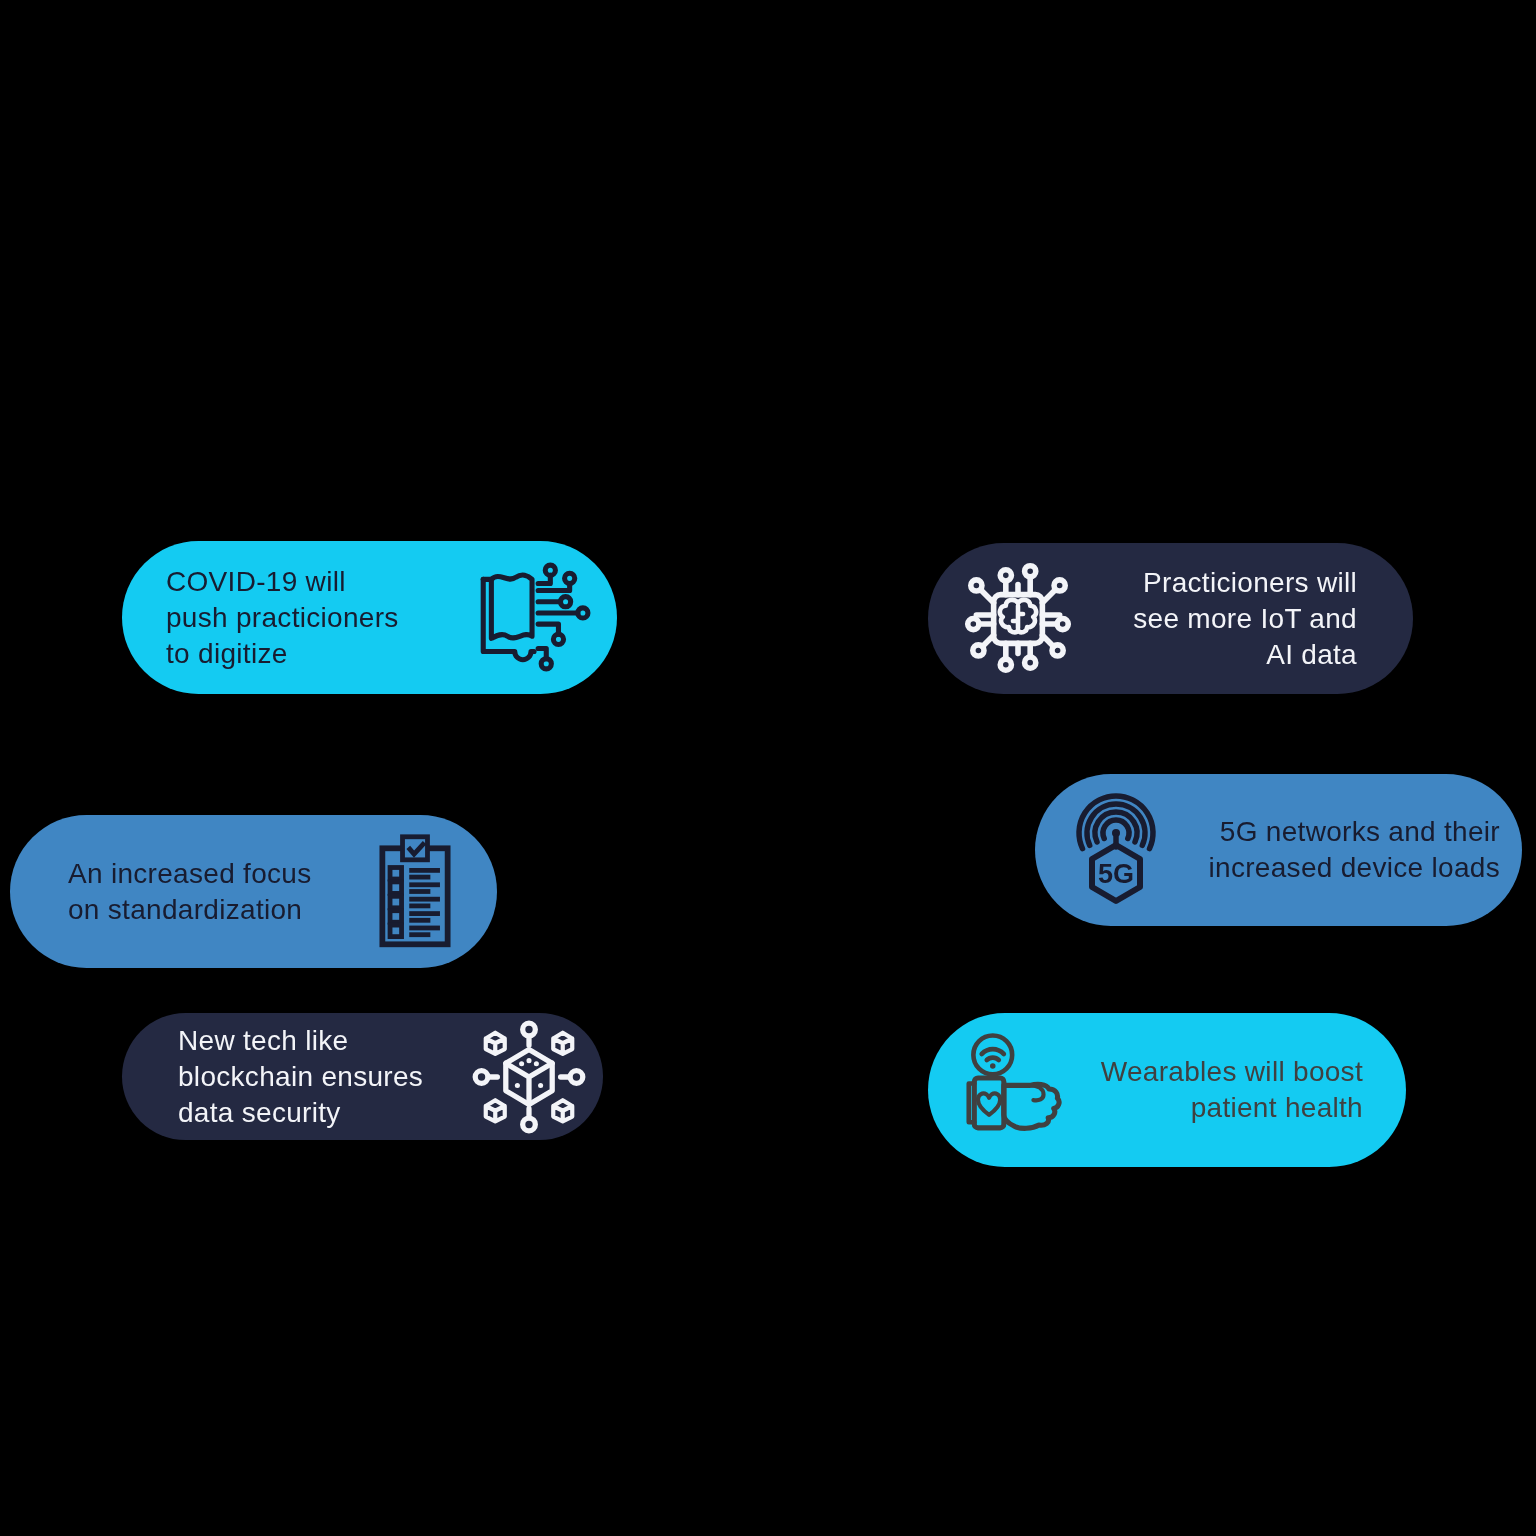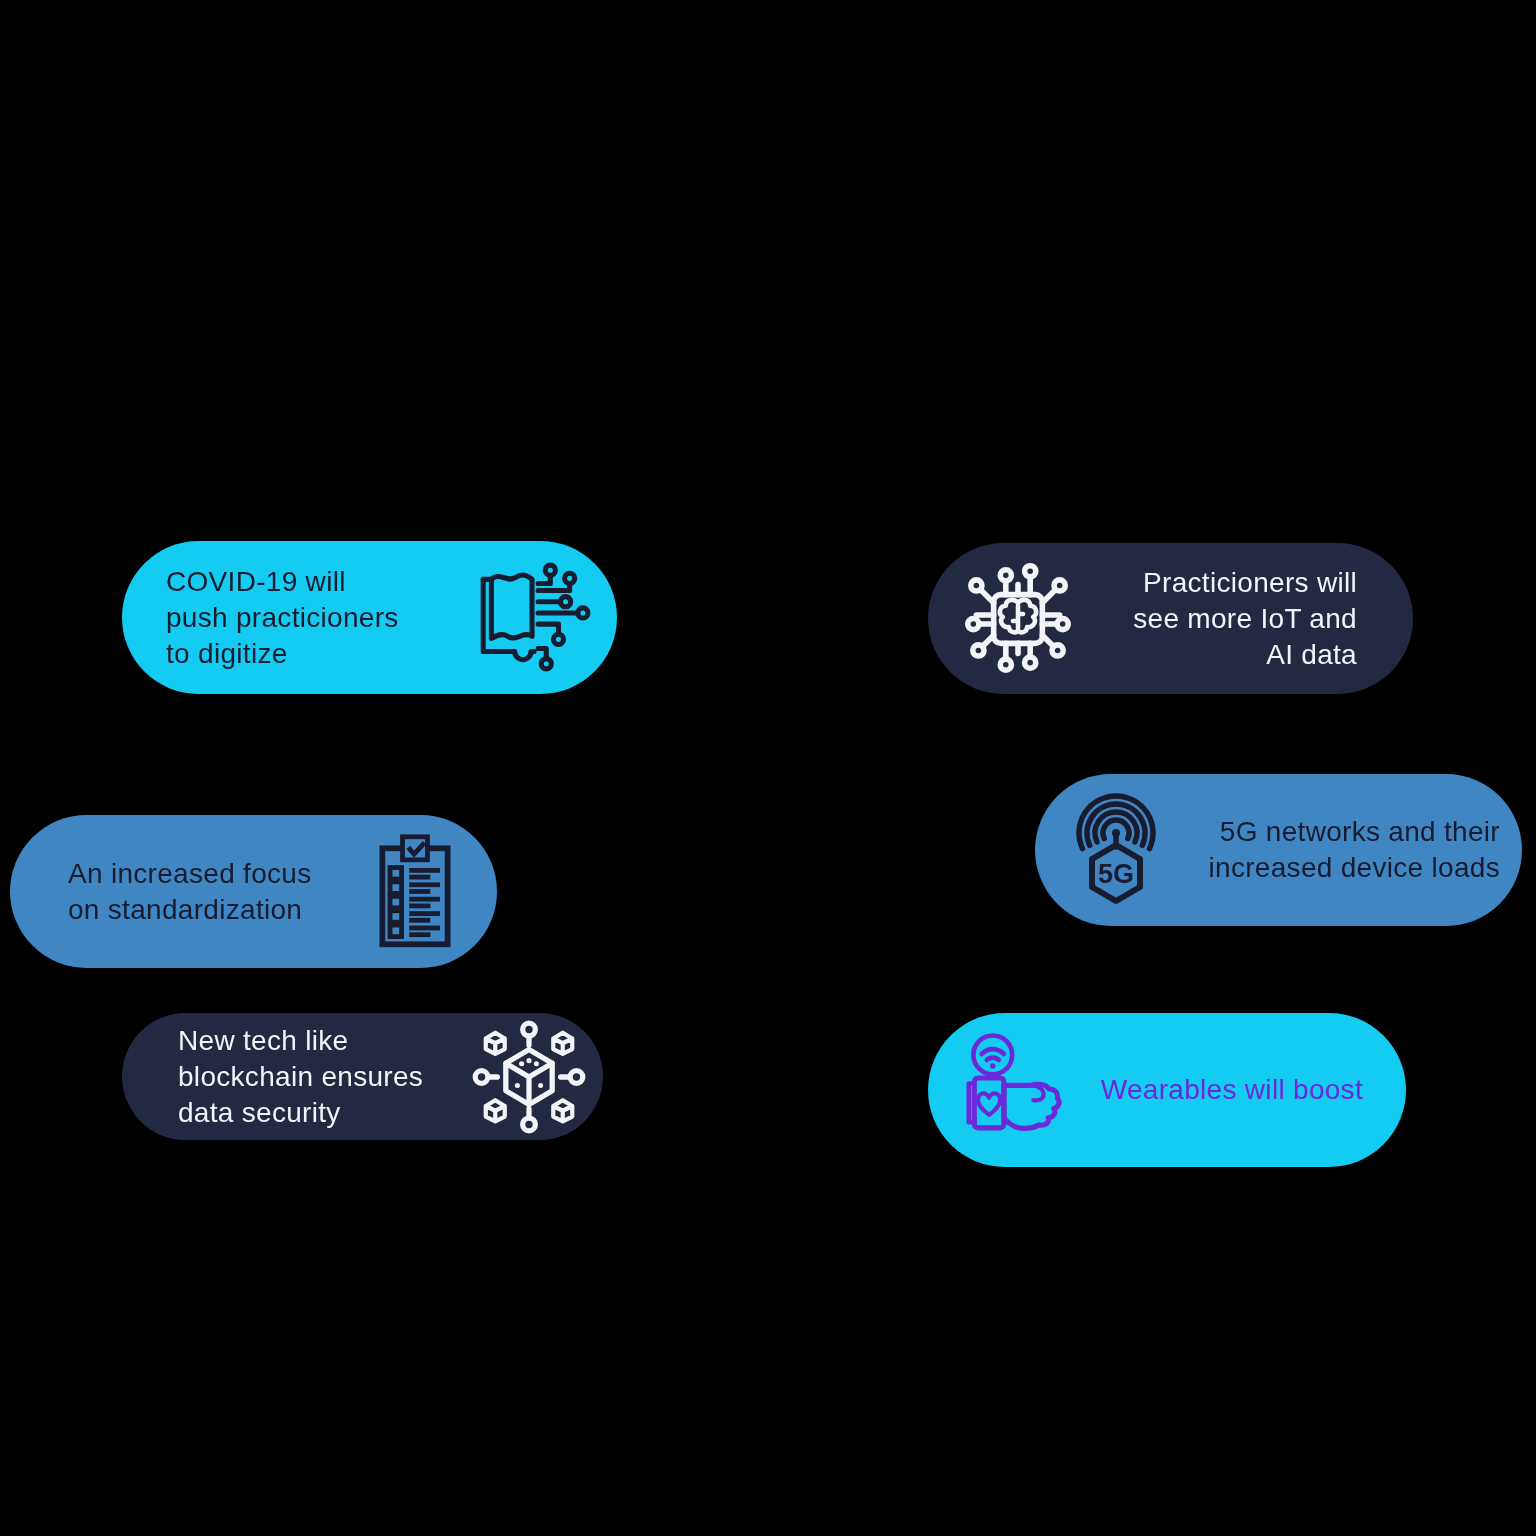--- a/index.html
+++ b/index.html
@@ -185,30 +185,31 @@
       <path d="M55 54 L79 68 V96 L55 110 L31 96 V68 Z" stroke-width="6"></path>
       <text x="55" y="92" text-anchor="middle" font-family="Liberation Sans, DejaVu Sans, sans-serif" font-size="27" font-weight="bold" fill="currentColor" stroke="none">5G</text>
     </svg>
   </span>
   <div class="text">
     <div class="line">5G networks and their</div>
     <div class="line">increased device loads</div>
   </div>
 </div>
 
-<div class="card align-right" id="card-5" style="background: rgb(20, 203, 242); color: #6d28d9; --card-bg: #14CBF2;">
+<div class="card align-right" id="card-5" style="background: rgb(20, 203, 242); color: #404040; --card-bg: #14CBF2;">
   <span class="icon">
     <svg width="120" height="120" viewBox="0 0 130 130" fill="none" stroke="currentColor" stroke-width="5.5" stroke-linecap="round" stroke-linejoin="round">
       <circle cx="42" cy="27" r="21" stroke-width="5"></circle>
       <path d="M30 26 c7 -7 17 -7 24 0" stroke-width="5"></path>
       <path d="M35.5 32.5 c3.5 -3.5 9.5 -3.5 13 0" stroke-width="5"></path>
       <circle cx="42" cy="39" r="3" fill="currentColor" stroke="none"></circle>
       <path d="M16 58 V100 M16 58 H22 M16 100 H22" stroke-width="5"></path>
       <rect x="22" y="52" width="32" height="54" rx="4"></rect>
       <path d="M38 92 C30 86 26 81 26 75.5 C26 70 31 67 35 69.5 C36.5 70.5 37.5 72 38 73.5 C38.5 72 39.5 70.5 41 69.5 C45 67 50 70 50 75.5 C50 81 46 86 38 92 Z" stroke-width="4.5"></path>
       <path d="M54 60 H82 C90 58 100 58 103 64 C110 64 113 69 112 74 C116 78 113 84 108 85 C111 89 108 95 102 95 C104 100 99 104 92 103 C85 107 72 108 65 104 C59 101 54 97 54 92 Z"></path>
       <path d="M82 60 C92 60 97 64 97 70 C97 75 92 77 86 76" stroke-width="4.5"></path>
     </svg>
   </span>
   <div class="text">
     <div class="line">Wearables will boost</div>
+    <div class="line">patient health</div>
   </div>
 </div>
 
 </body></html>

